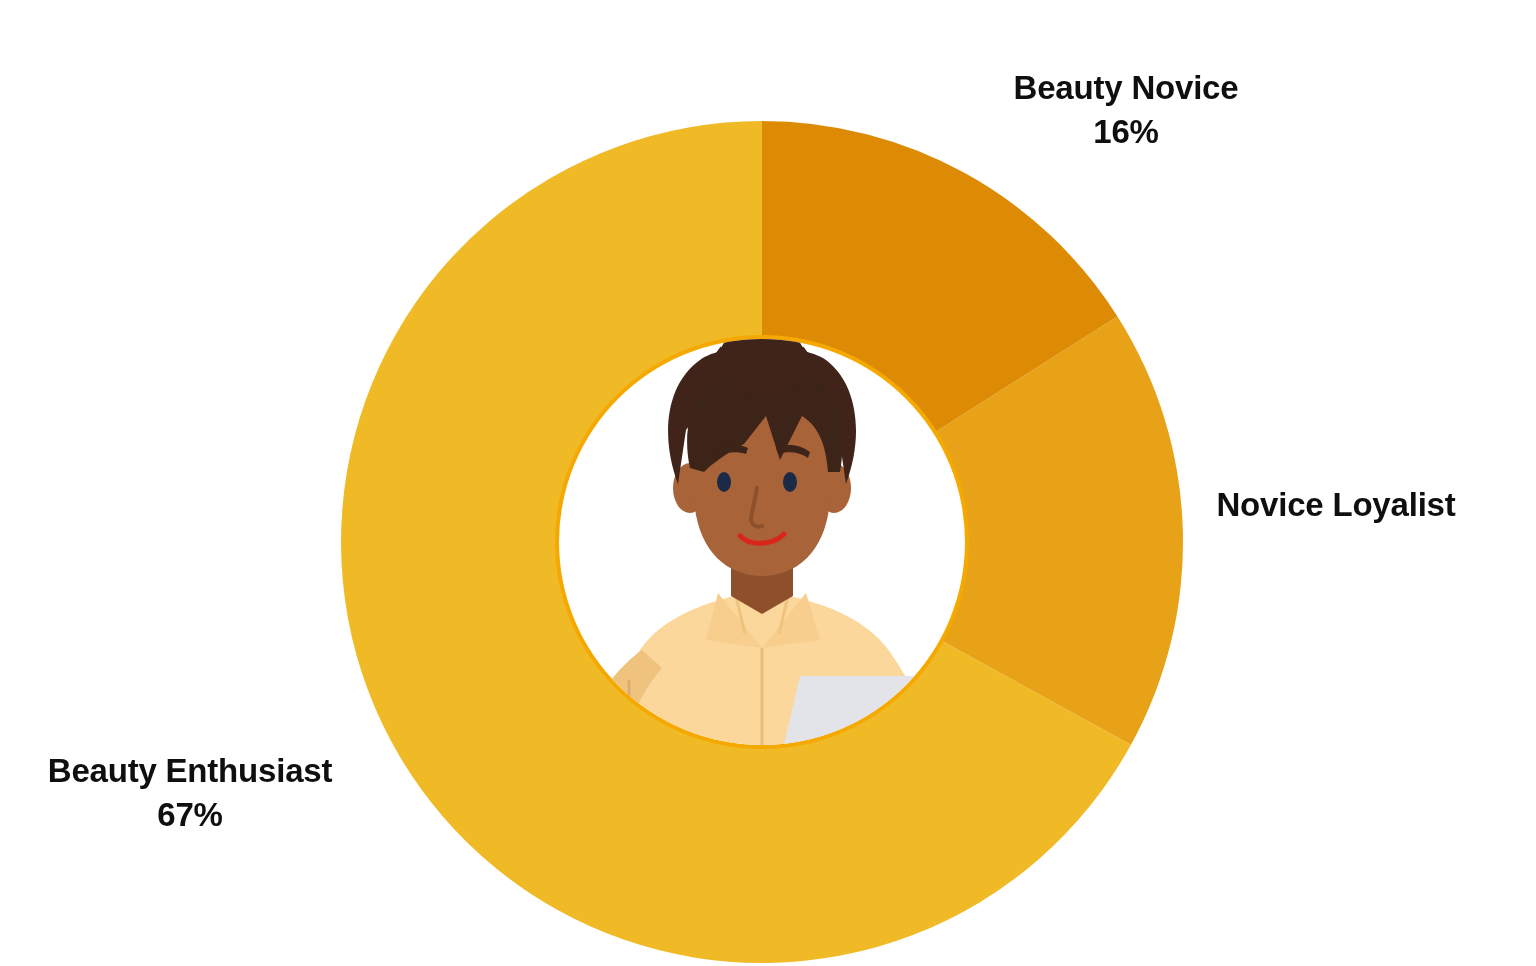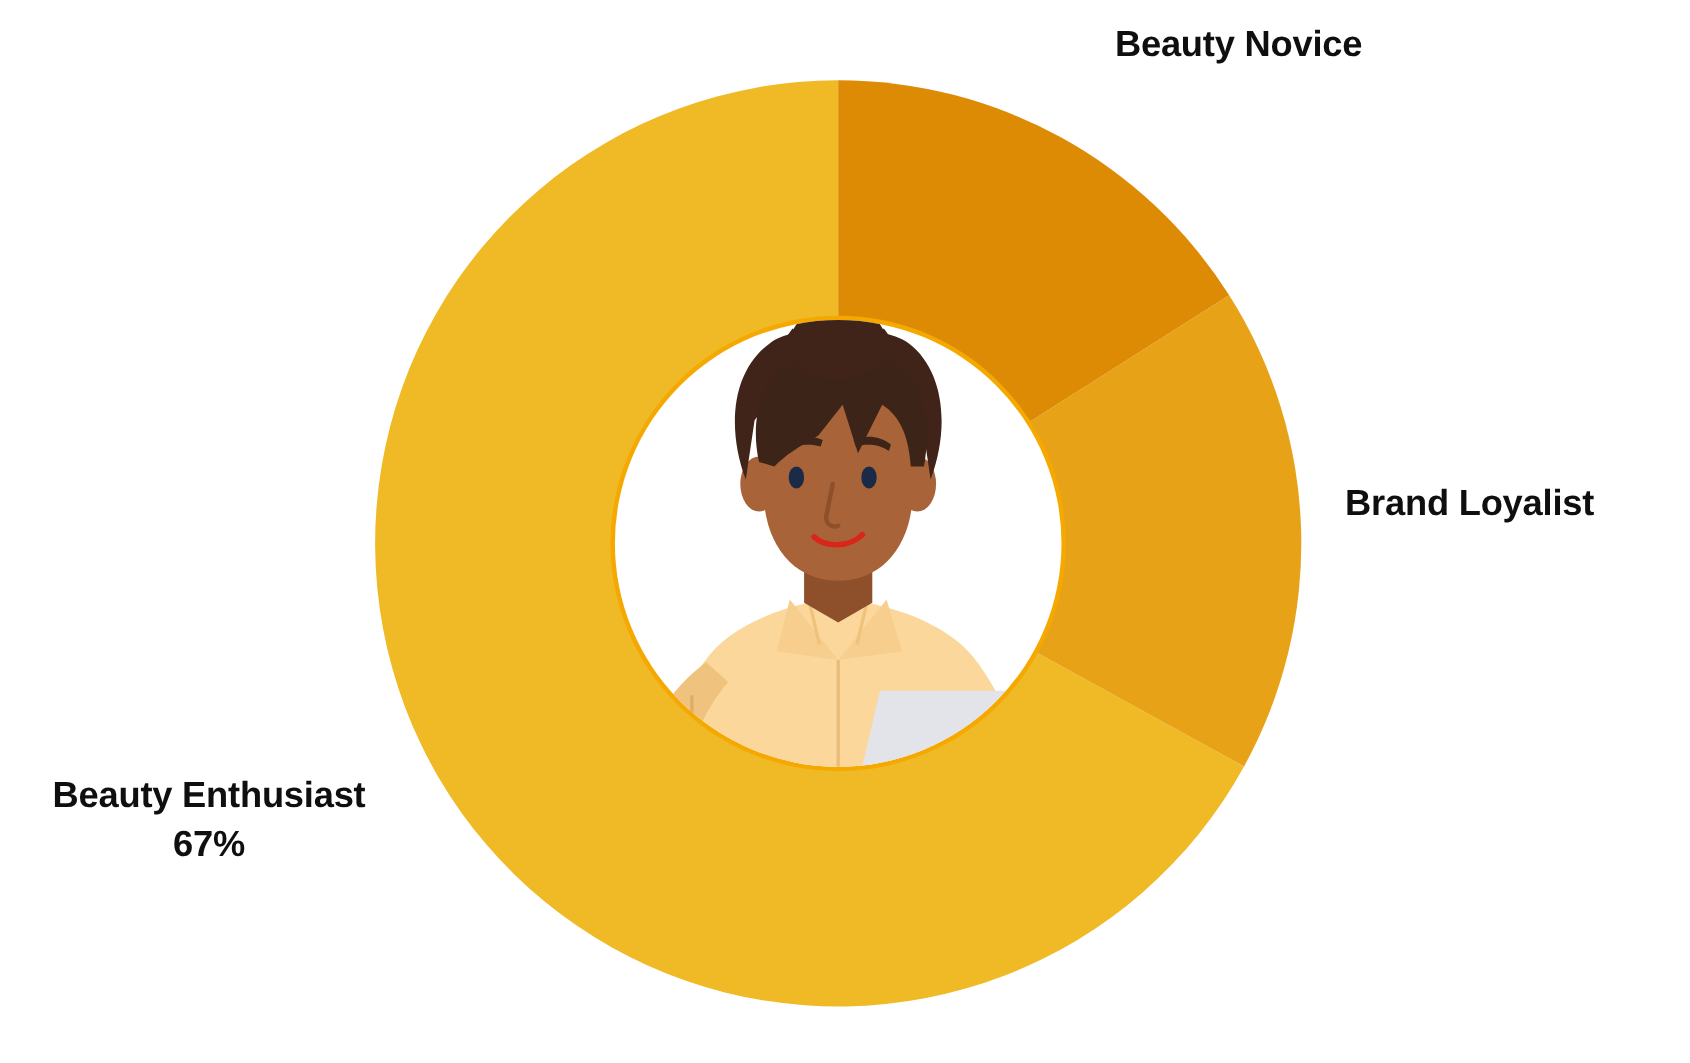--- a/index.html
+++ b/index.html
@@ -11,20 +11,21 @@
     width: 1536px;
     height: 966px;
     position: relative;
     overflow: hidden;
     font-family: "Liberation Sans", sans-serif;
   }
 
   #chart-root {
     position: absolute;
     inset: 0;
+    margin-top: 48px;
   }
 
   .donut-svg {
     position: absolute;
     left: 0;
     top: 0;
     width: 1536px;
     height: 966px;
   }
 
@@ -134,24 +135,25 @@
       <ellipse cx="790" cy="434" rx="7" ry="10" fill="#1B2A46"></ellipse>
 
       <path fill="none" stroke="#8E4F2B" stroke-width="4" stroke-linecap="round" d="M 757 440 L 751 470 C 751 477 757 480 762 478"></path>
 
       <path fill="none" stroke="#D8261B" stroke-width="5" stroke-linecap="round" d="M 740 488 C 750 498 772 498 784 486"></path>
     </g>
   </svg>
 
   <div class="label" id="label-beauty-novice">
     <span class="lab-name">Beauty Novice</span>
+    <span class="lab-pct">16%</span>
   </div>
 
   <div class="label" id="label-brand-loyalist">
-    <span class="lab-name">Brand Loyalist</span>
+    <span class="lab-name">Novice Loyalist</span>
   </div>
 
   <div class="label" id="label-beauty-enthusiast">
     <span class="lab-name">Beauty Enthusiast</span>
     <span class="lab-pct">67%</span>
   </div>
 
 </div>
 
 </body></html>

